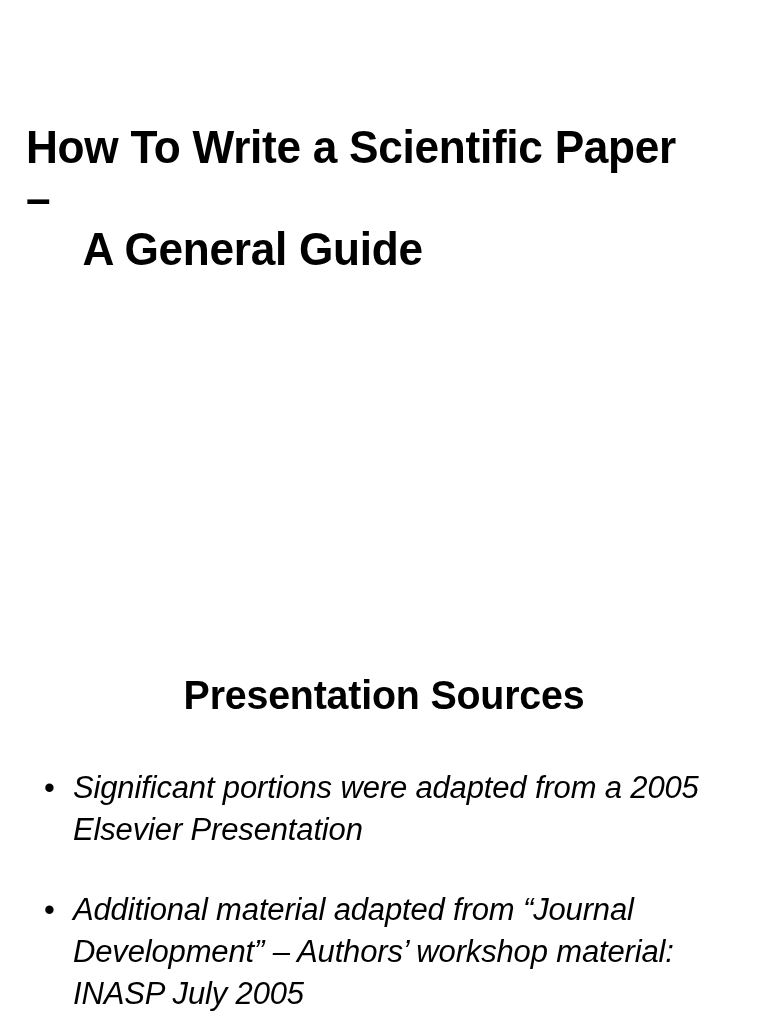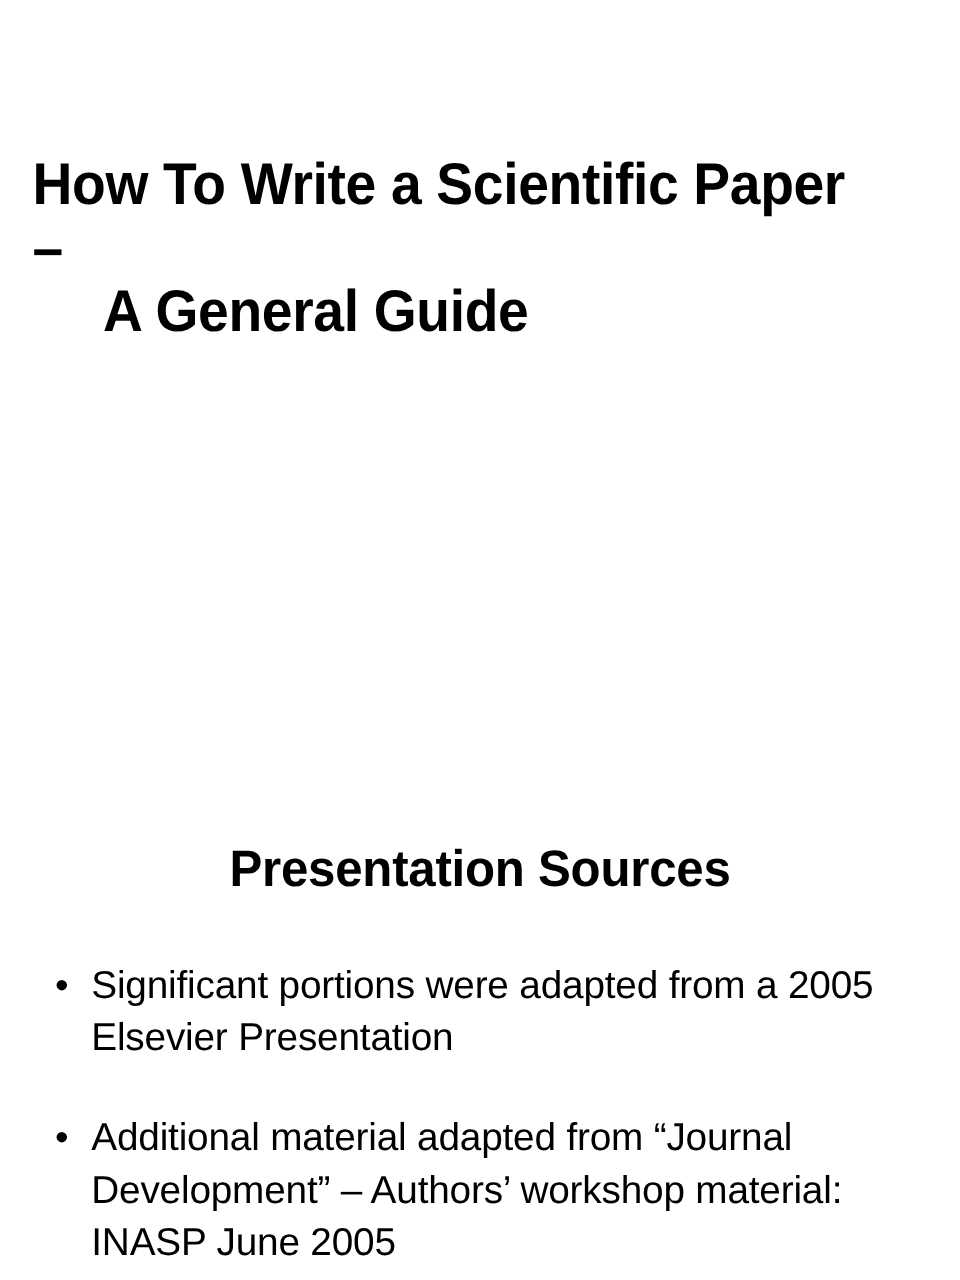--- a/index.html
+++ b/index.html
@@ -88,35 +88,36 @@
     position: absolute;
     left: 44px;
     top: 0;
     width: 20px;
     font-size: 31px;
     line-height: 42px;
     text-align: left;
   }
   .bullet-text {
     display: block;
+    font-style: italic;
   }
 </style>
 </head>
 <body>
 
 <div class="slide">
 
   <h1 class="slide-title"><span class="title-line-1">How To Write a Scientific Paper –</span><span class="title-line-2">A General Guide</span></h1>
 
   <h2 class="section-heading">Presentation Sources</h2>
 
   <ul class="bullet-list">
     <li class="bullet-item">
       <span class="bullet-marker">•</span>
       <span class="bullet-text">Significant portions were adapted from a 2005 Elsevier Presentation</span>
     </li>
     <li class="bullet-item">
       <span class="bullet-marker">•</span>
-      <span class="bullet-text">Additional material adapted from “Journal Development”  – Authors’ workshop material: INASP June 2005</span>
+      <span class="bullet-text">Additional material adapted from “Journal Development”  – Authors’ workshop material: INASP July 2005</span>
     </li>
   </ul>
 
 </div>
 
 </body></html>

